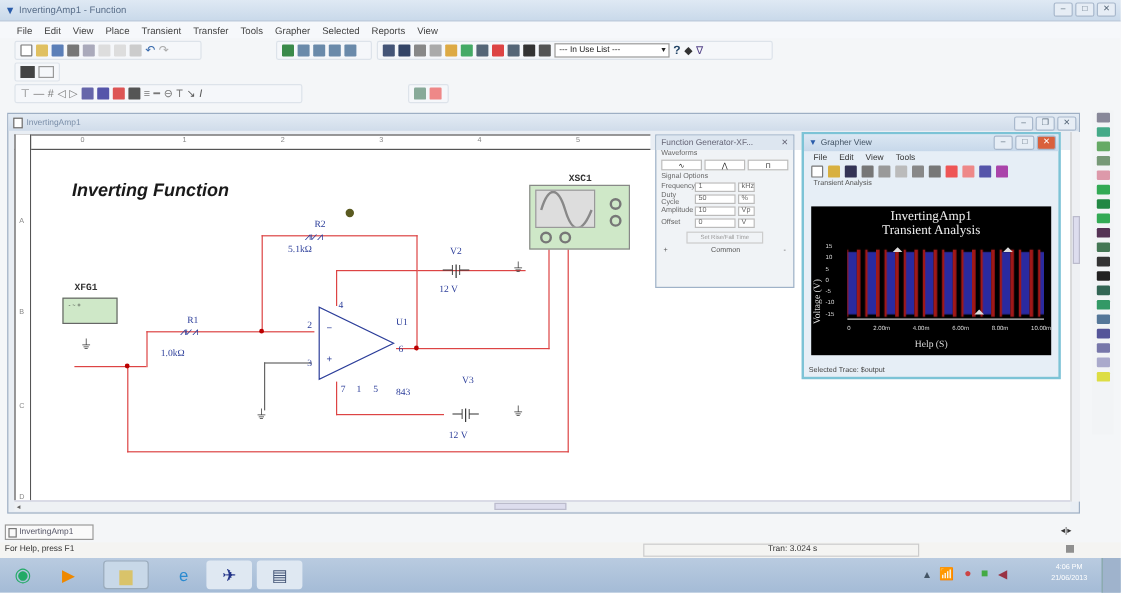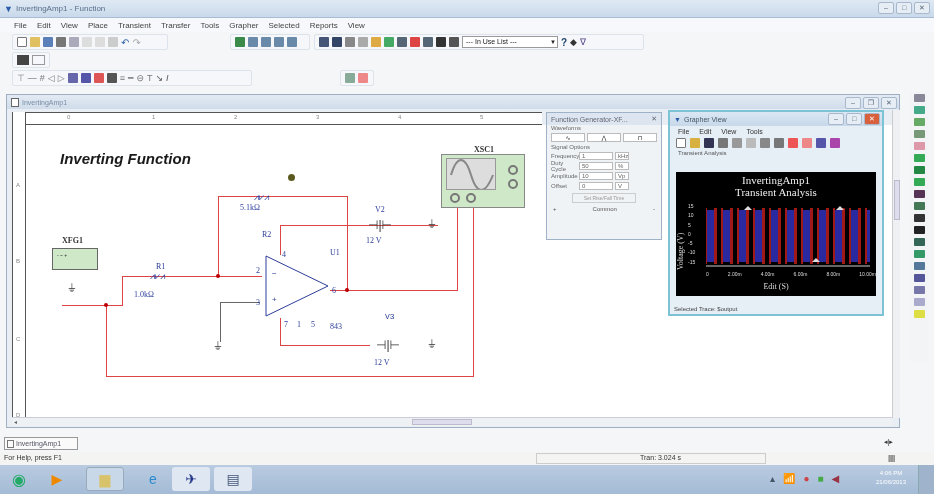--- a/index.html
+++ b/index.html
@@ -18,21 +18,21 @@
 .ic { width:10px; height:10px; display:inline-block; border-radius:1px; }
 
 #design { left:6px; top:94px; width:894px; height:334px; border:1px solid #9eafc4; background:#e9eef4; }
 #design-title { height:14px; background:linear-gradient(#e3ebf4,#d0dcea); display:flex; align-items:center; padding-left:4px; font-size:7px; color:#7a8ea8; }
 #ruler-top { left:12px; top:112px; width:530px; height:13px; background:#fff; border-bottom:1px solid #555; border-top:1px solid #555; }
 #ruler-left { left:12px; top:112px; width:14px; height:305px; background:#fff; border-right:1px solid #555; border-left:1px solid #555; }
 #canvas { left:26px; top:125px; width:866px; height:292px; background:#fff; }
 .wire { position:absolute; background:#d44; }
 .node { position:absolute; width:4px; height:4px; background:#b00; border-radius:2px; }
 .lbl { position:absolute; font-family:"Liberation Serif", serif; font-size:8px; color:#2c3e9a; }
-.lblk { position:absolute; font-family:Liberation Serif, serif; font-size:8px; color:#333; font-weight:bold; }
+.lblk { position:absolute; font-family:Liberation Mono, monospace; font-size:8px; color:#333; font-weight:bold; }
 
 #fg { left:546px; top:112px; width:116px; height:128px; background:#f0f3f6; border:1px solid #9fb2c8; }
 #fg .hdr { height:12px; background:#dde6f0; font-size:7px; color:#667; padding-left:4px; display:flex; align-items:center; justify-content:space-between; padding-right:4px; }
 #fg .row { display:flex; align-items:center; height:9px; margin:1px 4px; font-size:6px; color:#666; }
 #fg .row .n { width:28px; }
 #fg .row .v { width:34px; height:8px; border:1px solid #bbb; background:#fff; padding-left:2px; }
 #fg .row .u { width:14px; height:8px; border:1px solid #bbb; background:#fff; margin-left:2px; padding-left:2px;}
 
 #grapher { left:668px; top:110px; width:216px; height:206px; background:#e6eef6; border:2px solid #7cc3d6; }
 #gr-title { height:14px; background:linear-gradient(#dbe7f3,#c7d8ea); display:flex; align-items:center; padding-left:4px; font-size:7px; color:#456; }
@@ -193,45 +193,45 @@
 <div class="wire" style="left:457px;top:204px;width:1px;height:87px;"></div>
 <div class="wire" style="left:280px;top:345px;width:90px;height:1px;"></div>
 <div class="wire" style="left:280px;top:318px;width:1px;height:28px;"></div>
 <div style="position:absolute;left:220px;top:302px;width:1px;height:40px;background:#666;"></div>
 <div style="position:absolute;left:220px;top:302px;width:40px;height:1px;background:#666;"></div>
 
 <div class="node" style="left:216px;top:274px;"></div>
 <div class="node" style="left:104px;top:303px;"></div>
 <div class="node" style="left:345px;top:288px;"></div>
 
-<div class="lbl" style="left:262px;top:182px;margin-top:48px;">R2</div>
+<div class="lbl" style="left:262px;top:182px;">R2</div>
 <div class="abs" style="left:254px;top:192px;color:#2c3e9a;font-size:9px;">⩘⩗⩘</div>
 <div class="lbl" style="left:240px;top:203px;">5.1kΩ</div>
 <div class="abs" style="left:288px;top:174px;width:7px;height:7px;border-radius:4px;background:#5a5a20;"></div>
 
 <div class="lbl" style="left:156px;top:262px;">R1</div>
 <div class="abs" style="left:150px;top:271px;color:#2c3e9a;font-size:9px;">⩘⩗⩘</div>
 <div class="lbl" style="left:134px;top:290px;">1.0kΩ</div>
 
 <div class="lbl" style="left:375px;top:205px;">V2</div>
 <div class="abs" style="left:368px;top:218px;font-size:12px;color:#333;">⊣|⊢</div>
 <div class="lbl" style="left:366px;top:236px;">12 V</div>
 <div class="abs" style="left:428px;top:218px;font-size:11px;color:#333;">⏚</div>
 
-<div class="lbl" style="left:385px;top:312px;font-family:Liberation Mono, monospace;">V3</div>
+<div class="lbl" style="left:385px;top:312px;">V3</div>
 <div class="abs" style="left:376px;top:338px;font-size:12px;color:#333;">⊣|⊢</div>
 <div class="lbl" style="left:374px;top:358px;">12 V</div>
 <div class="abs" style="left:428px;top:338px;font-size:11px;color:#333;">⏚</div>
 
 <svg class="abs" style="left:262px;top:250px;" width="72" height="72">
   <polygon points="4,6 4,66 66,36" fill="#fff" stroke="#2c3e9a" stroke-width="1"></polygon>
   <text x="10" y="26" font-size="8" fill="#2c3e9a">−</text>
   <text x="10" y="52" font-size="8" fill="#2c3e9a">+</text>
 </svg>
-<div class="lbl" style="left:330px;top:248px;">U1</div>
+<div class="lbl" style="left:330px;top:264px;">U1</div>
 <div class="lbl" style="left:282px;top:250px;">4</div>
 <div class="lbl" style="left:256px;top:266px;">2</div>
 <div class="lbl" style="left:256px;top:298px;">3</div>
 <div class="lbl" style="left:332px;top:286px;">6</div>
 <div class="lbl" style="left:284px;top:320px;">7</div>
 <div class="lbl" style="left:297px;top:320px;">1</div>
 <div class="lbl" style="left:311px;top:320px;">5</div>
 <div class="lbl" style="left:330px;top:322px;">843</div>
 <div class="abs" style="left:214px;top:340px;font-size:11px;color:#333;">⏚</div>
 
@@ -356,21 +356,21 @@
       <polygon points="130,6 134,2 138,6" fill="#ddd"></polygon>
     </svg>
     <div style="position:absolute;left:30px;top:99px;width:170px;display:flex;justify-content:space-between;font-size:5px;color:#ddd;">
       <span>0</span>
       <span>2.00m</span>
       <span>4.00m</span>
       <span>6.00m</span>
       <span>8.00m</span>
       <span>10.00m</span>
     </div>
-    <div style="position:absolute;left:0;top:110px;width:200px;text-align:center;color:#ddd;font-size:8px;font-family:'Liberation Serif',serif;">Edit (S)</div>
+    <div style="position:absolute;left:0;top:110px;width:200px;text-align:center;color:#ddd;font-size:8px;font-family:'Liberation Serif',serif;">Help (S)</div>
   </div>
   <div id="gr-status">Selected Trace: $output</div>
 </div>
 
 <div class="abs" style="left:892px;top:110px;width:8px;height:308px;background:#eef0f3;border-left:1px solid #ccc;">
   <div style="position:absolute;left:1px;top:70px;width:6px;height:40px;background:#dde;border:1px solid #bbc;"></div>
 </div>
 
 <div id="palette" class="abs">
   <span style="background:#889;"></span>

